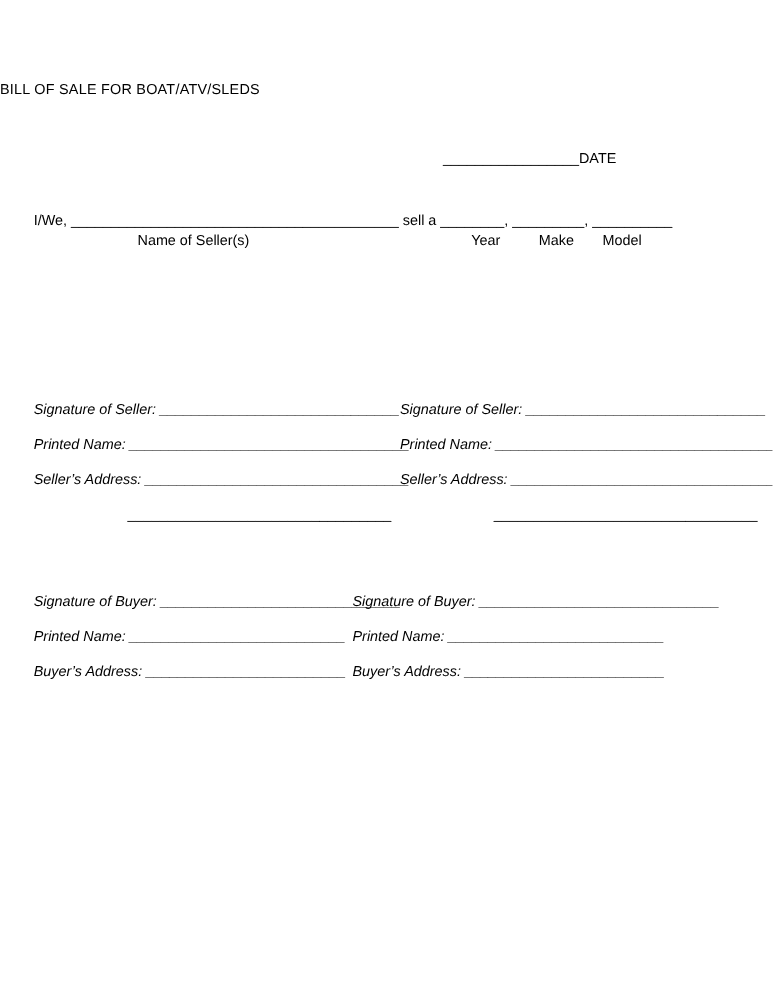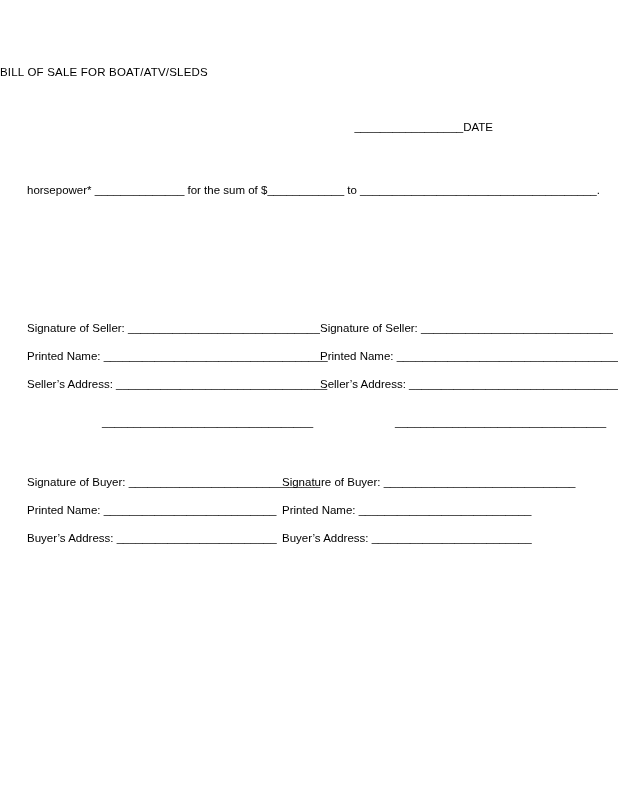--- a/index.html
+++ b/index.html
@@ -83,20 +83,21 @@
     width: 560px;
   }
   .sig-seller { top: 322px; }
   .sig-buyer { top: 476px; }
 
   .sig-row {
     position: relative;
     height: 28px;
     font-size: 11.5px;
     white-space: pre;
+    font-style: italic;
   }
   .sig-row .col-left {
     position: absolute;
     left: 0;
     top: 0;
   }
   .sig-row .col-right-seller {
     position: absolute;
     left: 293px;
     top: 0;
@@ -104,21 +105,20 @@
   .sig-row .col-right-buyer {
     position: absolute;
     left: 255px;
     top: 0;
   }
   .extra-row {
     position: relative;
     height: 28px;
     font-size: 11.5px;
     white-space: pre;
-    margin-top: 10px;
   }
   .extra-row .ex-left {
     position: absolute;
     left: 75px;
     top: 0;
   }
   .extra-row .ex-right {
     position: absolute;
     left: 368px;
     top: 0;
@@ -128,24 +128,30 @@
 <body>
 
 <div class="page">
 
   <div class="doc-title">BILL OF SALE FOR BOAT/ATV/SLEDS</div>
 
   <div class="date-line">_________________DATE</div>
 
   <div class="body-block">
 
+    <div class="row">I/We, _________________________________________ sell a ________, _________, __________</div>
+
+    <div class="labels-row">
+      <span class="lbl-seller">Name of Seller(s)</span>
+      <span class="lbl-year">Year</span>
+      <span class="lbl-make">Make</span>
+      <span class="lbl-model">Model</span>
+    </div>
 
 
-
-    <div class="row row-gap">horsepower* ______________ for the sum of $____________ to _____________________________________.</div>
 
   </div>
 
   <div class="sig-section sig-seller">
     <div class="sig-row">
       <span class="col-left">Signature of Seller: ______________________________</span>
       <span class="col-right-seller">Signature of Seller: ______________________________</span>
     </div>
     <div class="sig-row">
       <span class="col-left">Printed Name: ___________________________________</span>

